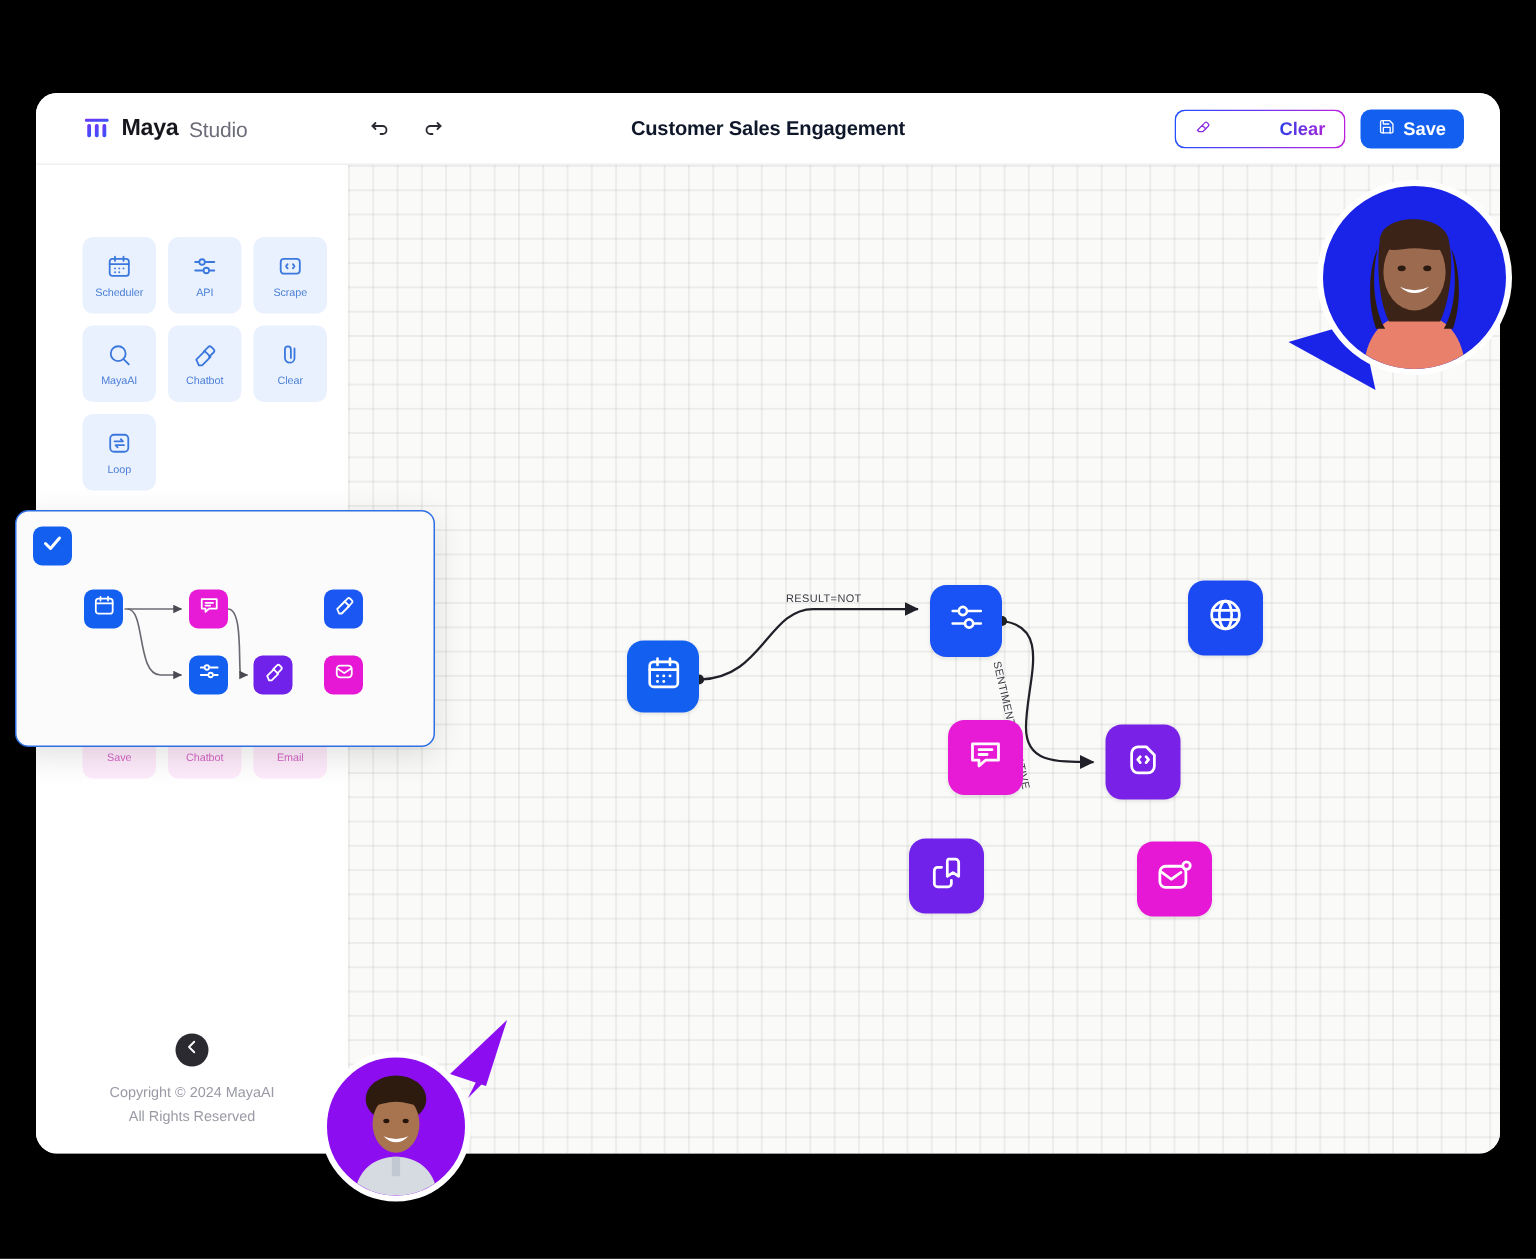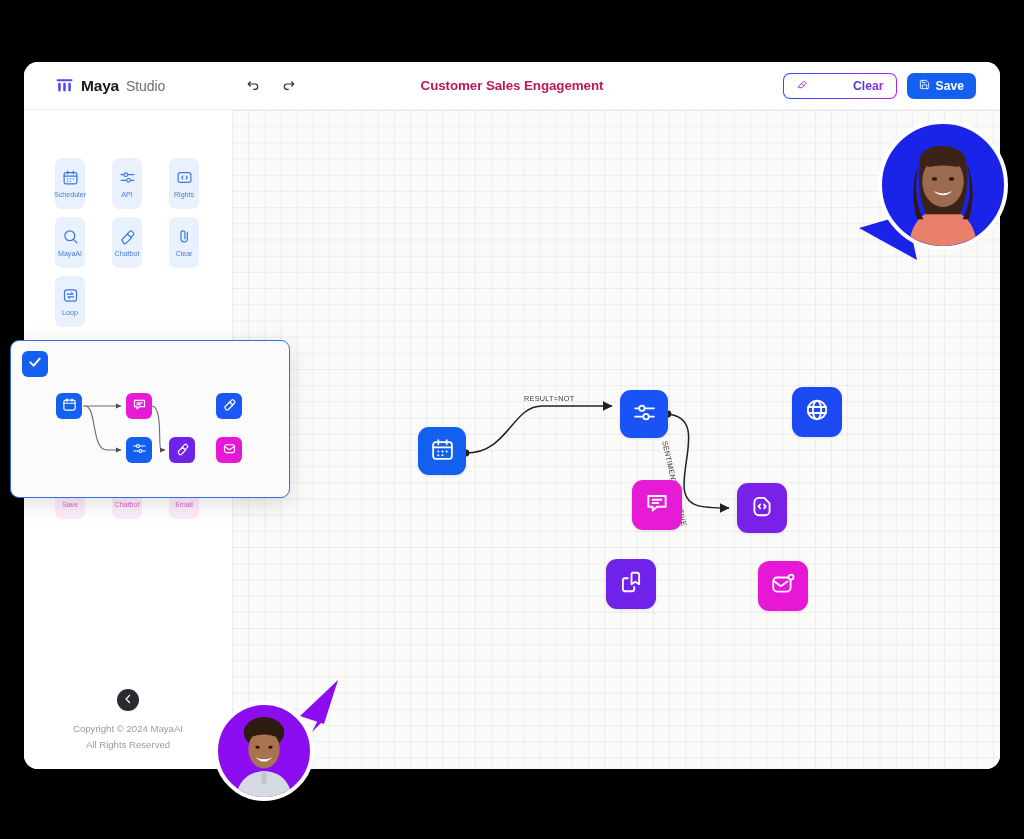--- a/index.html
+++ b/index.html
@@ -33,21 +33,21 @@
   .brand-mark { width: 19px; height: 19px; display: block; }
   .brand-name { font-size: 15.5px; font-weight: bold; color: #16161d; letter-spacing: -.2px; }
   .brand-sub { font-size: 14px; color: #6c6c78; letter-spacing: -.1px; }
 
   .history { display: flex; align-items: center; gap: 14px; margin-left: 12px; }
   .hbtn { width: 22px; height: 22px; display: flex; align-items: center; justify-content: center;
           cursor: pointer; color: #2a2a33; }
 
   .doc-title {
     position: absolute; left: 0; right: 0; text-align: center;
-    font-size: 13.4px; font-weight: bold; color: #be185d; letter-spacing: -.1px;
+    font-size: 13.4px; font-weight: bold; color: #0f172a; letter-spacing: -.1px;
     pointer-events: none;
   }
 
   .top-actions { position: absolute; right: 24px; display: flex; align-items: center; gap: 10px; }
   .btn {
     height: 26px; border-radius: 7px; display: flex; align-items: center; gap: 6px;
     padding: 0 12px; font-size: 12.2px; font-weight: bold; cursor: pointer;
     white-space: nowrap;
   }
   .btn-clear {
@@ -67,21 +67,21 @@
   }
   .sec-head {
     display: flex; align-items: center; gap: 10px;
     padding: 0 20px 0 31px; height: 34px; cursor: pointer;
   }
   .sec-head .stitle { font-size: 13.6px; font-weight: bold; color: #15151c; flex: 1; letter-spacing: -.15px; }
   .chev { color: #3b3b46; display: flex; }
 
   .palette { display: grid; grid-template-columns: repeat(3, 49px); gap: 8px; padding: 10px 0 0 31px; }
   .tile {
-    width: 30px; height: 51px; border-radius: 7px;
+    width: 49px; height: 51px; border-radius: 7px;
     display: flex; flex-direction: column; align-items: center; justify-content: center; gap: 4px;
     cursor: pointer;
   }
   .tile .t-ico { display: flex; align-items: center; justify-content: center; }
   .tile .t-lbl { font-size: 7.2px; letter-spacing: -.05px; }
   .tile-blue { background: #eaf1fe; }
   .tile-blue .t-lbl { color: #4a7fd6; }
   .tile-blue svg { stroke: #3b78dd; }
   .tile-pink { background: #fdeafa; }
   .tile-pink .t-lbl { color: #d564c6; }
@@ -242,21 +242,21 @@
           </div>
 
           <div class="tile tile-blue">
             <span class="t-ico">
               <svg viewBox="0 0 24 24" width="17" height="17" fill="none" stroke-width="1.7" stroke-linecap="round" stroke-linejoin="round">
                 <rect x="3" y="5" width="18" height="14" rx="3"></rect>
                   <polyline points="9.5 10 8 12 9.5 14"></polyline>
                   <polyline points="14.5 10 16 12 14.5 14"></polyline>
               </svg>
             </span>
-            <span class="t-lbl">Rights</span>
+            <span class="t-lbl">Scrape</span>
           </div>
 
           <div class="tile tile-blue">
             <span class="t-ico">
               <svg viewBox="0 0 24 24" width="17" height="17" fill="none" stroke-width="1.7" stroke-linecap="round">
                   <circle cx="11" cy="11" r="7"></circle>
                   <path d="M16.5 16.5L21 21"></path>
                 </svg>
             </span>
             <span class="t-lbl">MayaAI</span>

